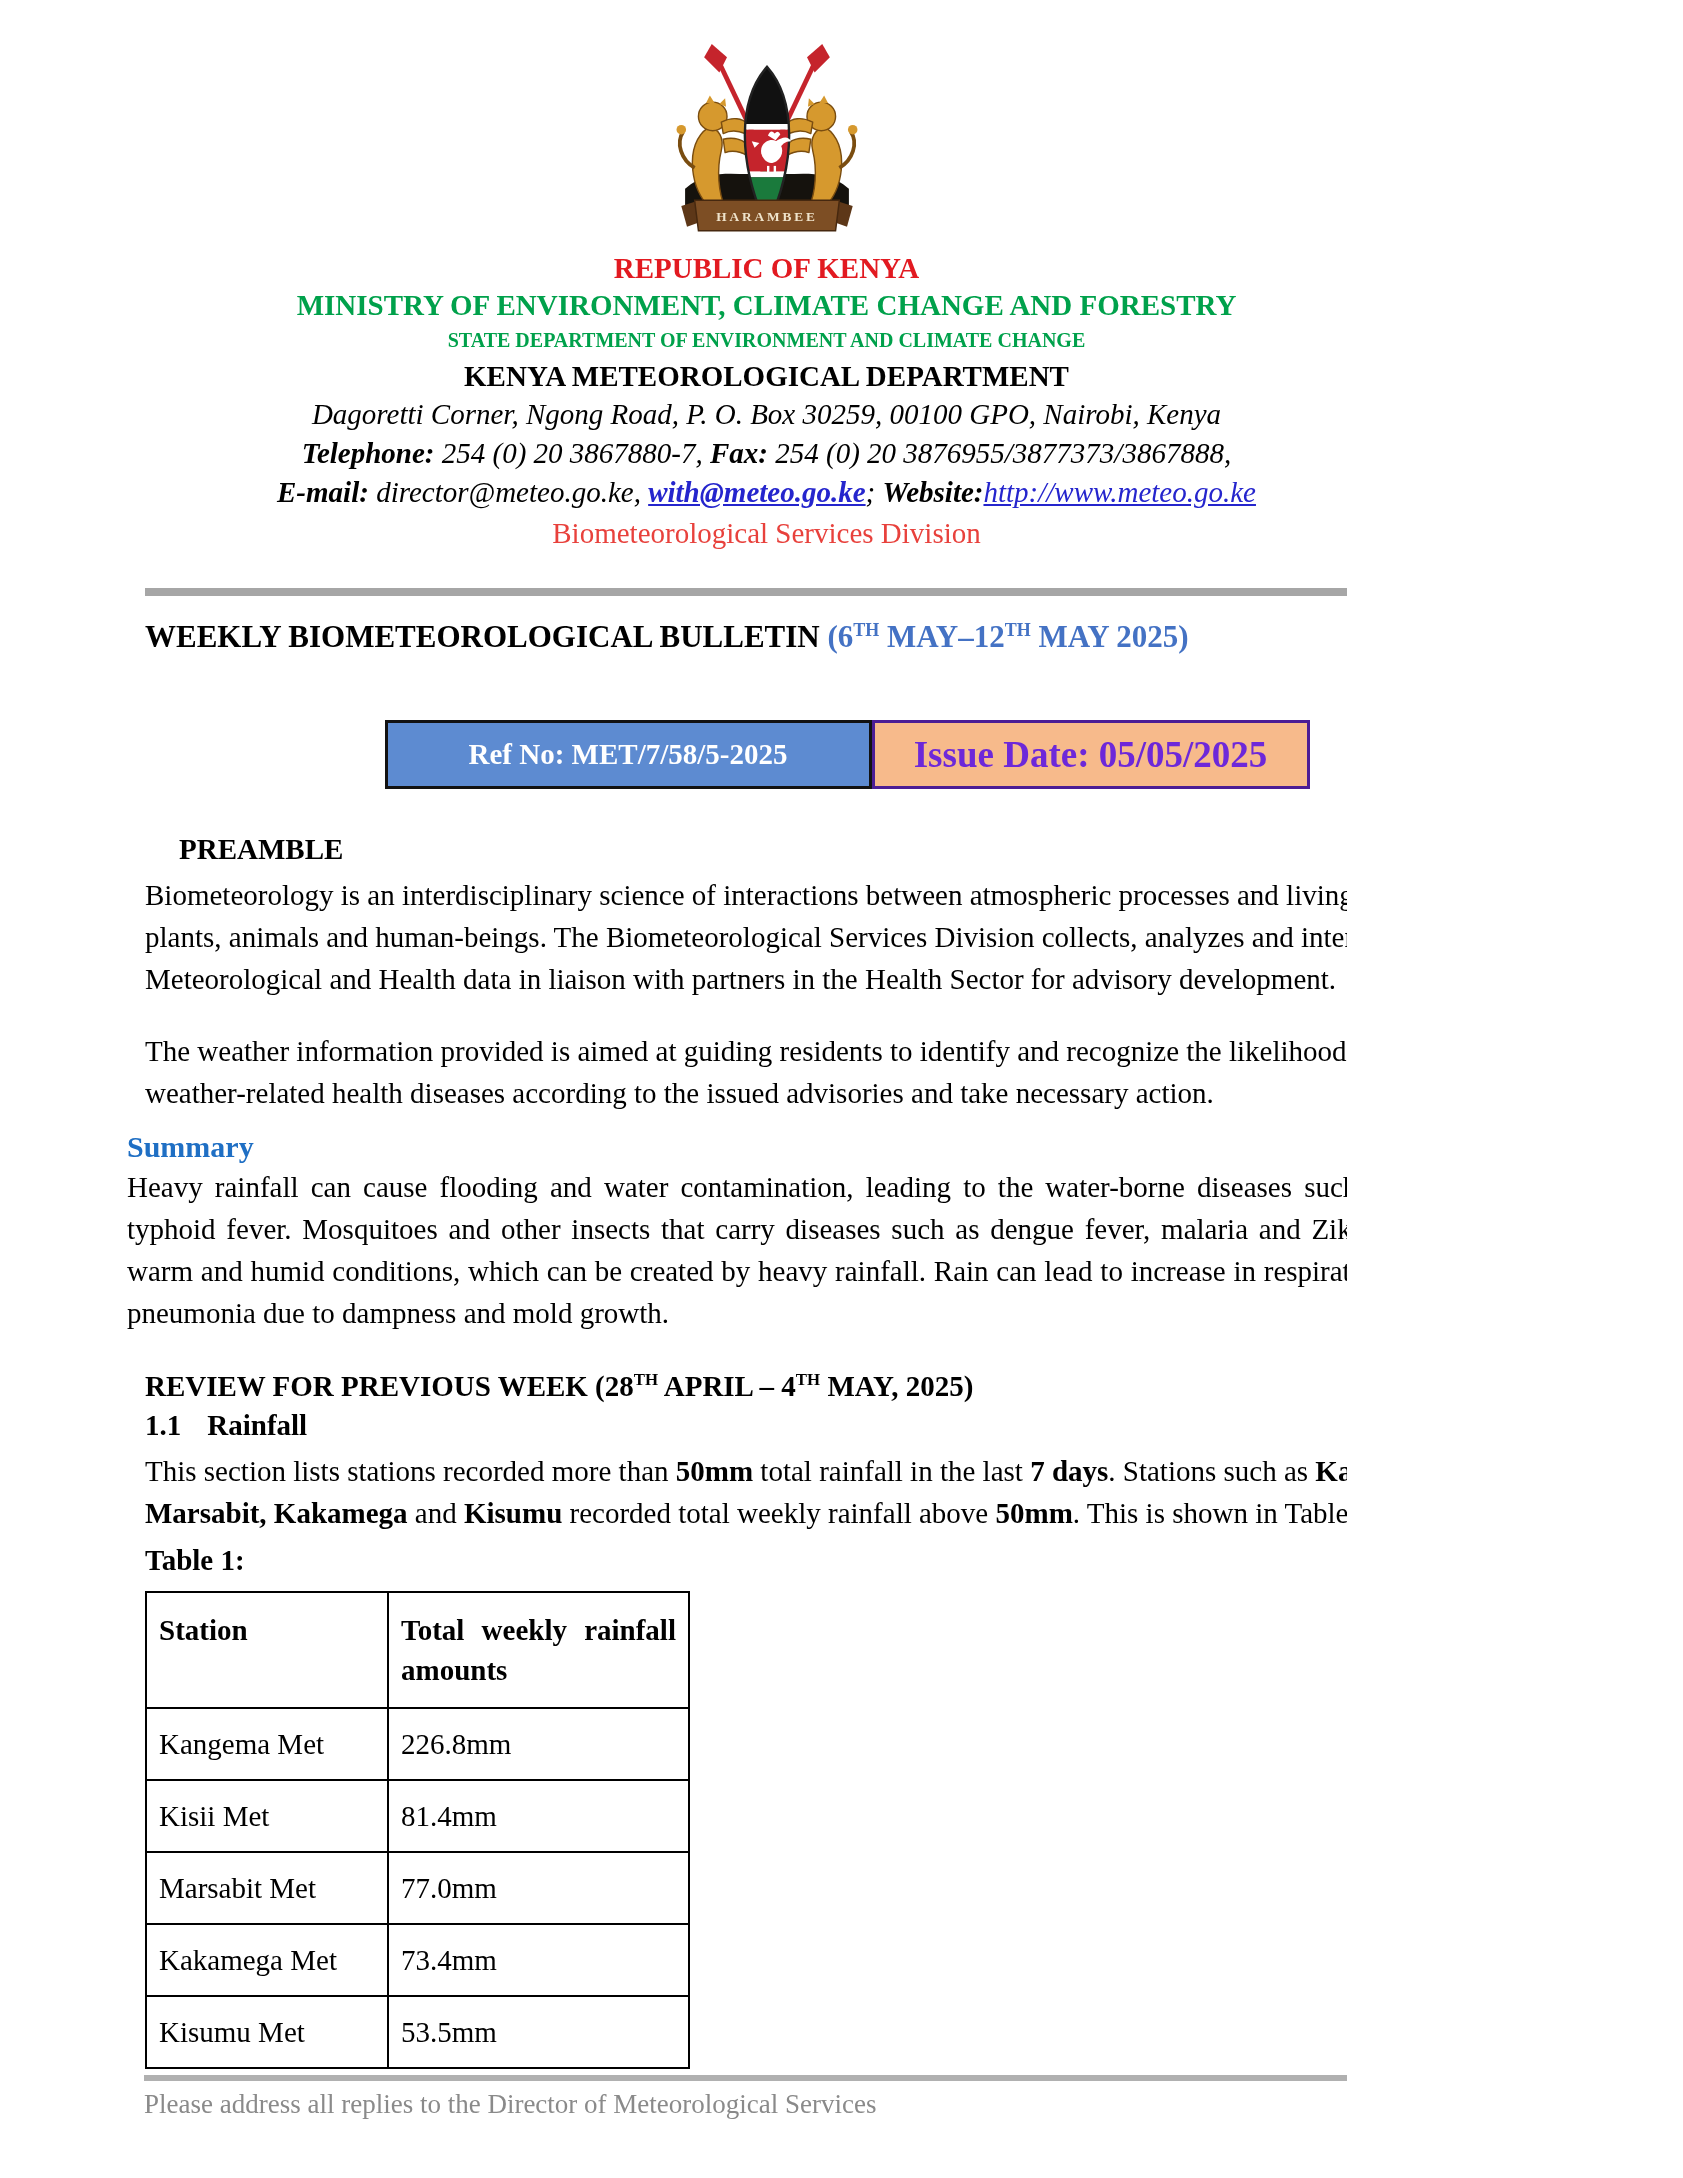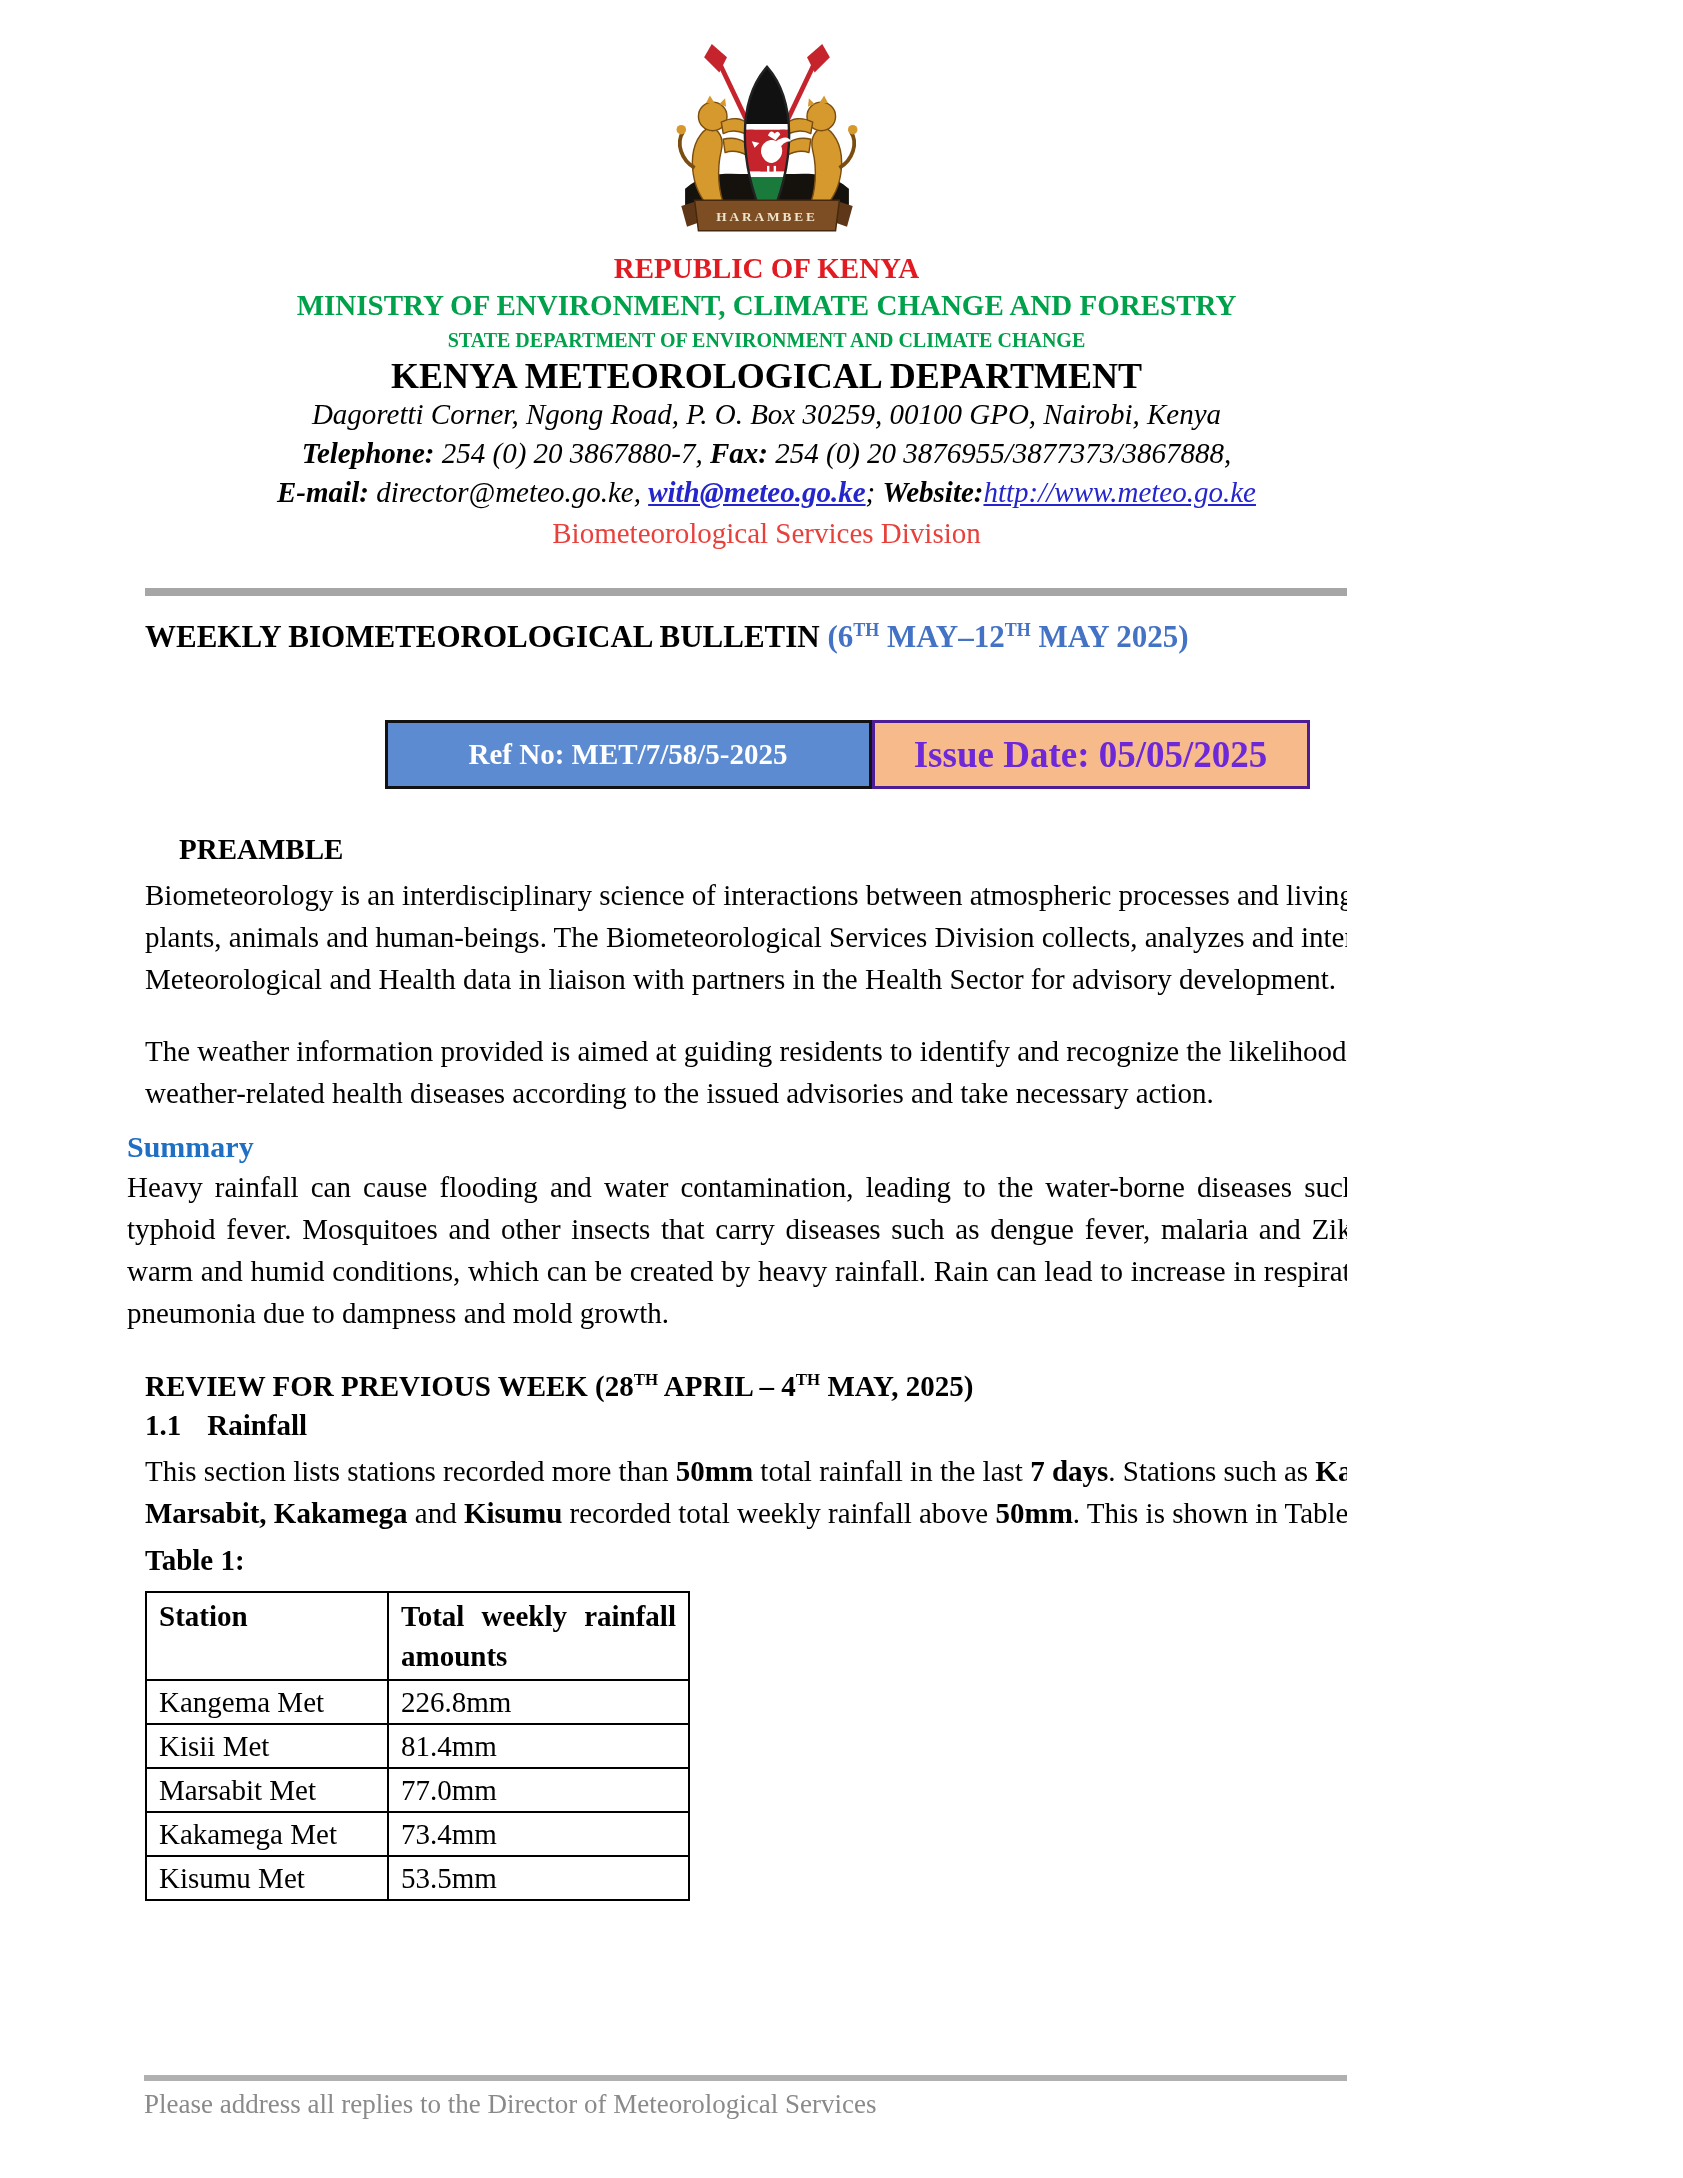--- a/index.html
+++ b/index.html
@@ -6,21 +6,21 @@
   .page{position:relative;width:1347px;height:2178px;background:#fff;overflow:hidden;
         font-family:"Liberation Serif",serif;color:#000;}
   .content{position:absolute;left:127px;top:0;width:1418px;}
 
   
   .header-block{width:1279px;text-align:center;padding-top:44px;}
   .crest{display:block;margin:0 auto 6px;}
   .h-red{color:#e21a21;font-weight:bold;font-size:29px;line-height:37px;}
   .h-green{color:#00a14b;font-weight:bold;font-size:29px;line-height:37px;}
   .h-green-sm{color:#00a14b;font-weight:bold;font-size:20px;line-height:33px;}
-  .h-black{font-weight:bold;font-size:36px;line-height:38px;}
+  .h-black{font-weight:bold;font-size:29px;line-height:38px;}
   .h-italic{font-style:italic;font-size:29px;line-height:39px;}
   .division{color:#e8413c;font-size:29px;line-height:38px;margin-top:2px;}
   .b{font-weight:bold;}
   .link{color:#2525cd;text-decoration:underline;cursor:pointer;}
 
   
   .rule{height:8px;background:#a6a6a6;margin:36px 0 0 18px;}
   .bulletin-title{font-size:31px;font-weight:bold;margin:14px 0 0 18px;line-height:40px;}
   .blue{color:#4472c4;}
   .sup{vertical-align:super;font-size:58%;}
@@ -38,21 +38,21 @@
   .p2{margin-top:30px;}
   .summary-h{color:#1f6fc4;font-weight:bold;font-size:30px;margin:16px 0 0 0;}
   .summary-p{font-size:29px;line-height:42px;margin:2px 0 0 0;text-align:justify;}
   .review-h{font-size:29px;font-weight:bold;margin:36px 0 0 18px;}
   .sub-h{font-size:29px;font-weight:bold;margin:6px 0 0 18px;}
   .sub-gap{display:inline-block;width:26px;}
   .table-label{font-size:29px;font-weight:bold;margin:10px 0 0 18px;}
 
   
   .rain-table{border-collapse:collapse;margin:14px 0 0 18px;font-size:29px;}
-  .rain-table th,.rain-table td{border:2px solid #000;padding:3px 12px;vertical-align:top;text-align:left;}
+  .rain-table th,.rain-table td{border:2px solid #000;padding:17px 12px;vertical-align:top;text-align:left;}
   .rain-table th{font-weight:bold;text-align:justify;line-height:40px;}
   .col-station{width:216px;}
   .col-amount{width:275px;}
   .rain-table td{line-height:36px;}
 
   
   .footer{position:absolute;left:144px;top:2075px;width:1399px;font-family:Liberation Serif, serif;}
   .footer-rule{height:6px;background:#b0b0b0;}
   .footer-note{color:#8a8a8a;font-size:27px;margin-top:8px;}
 </style>

